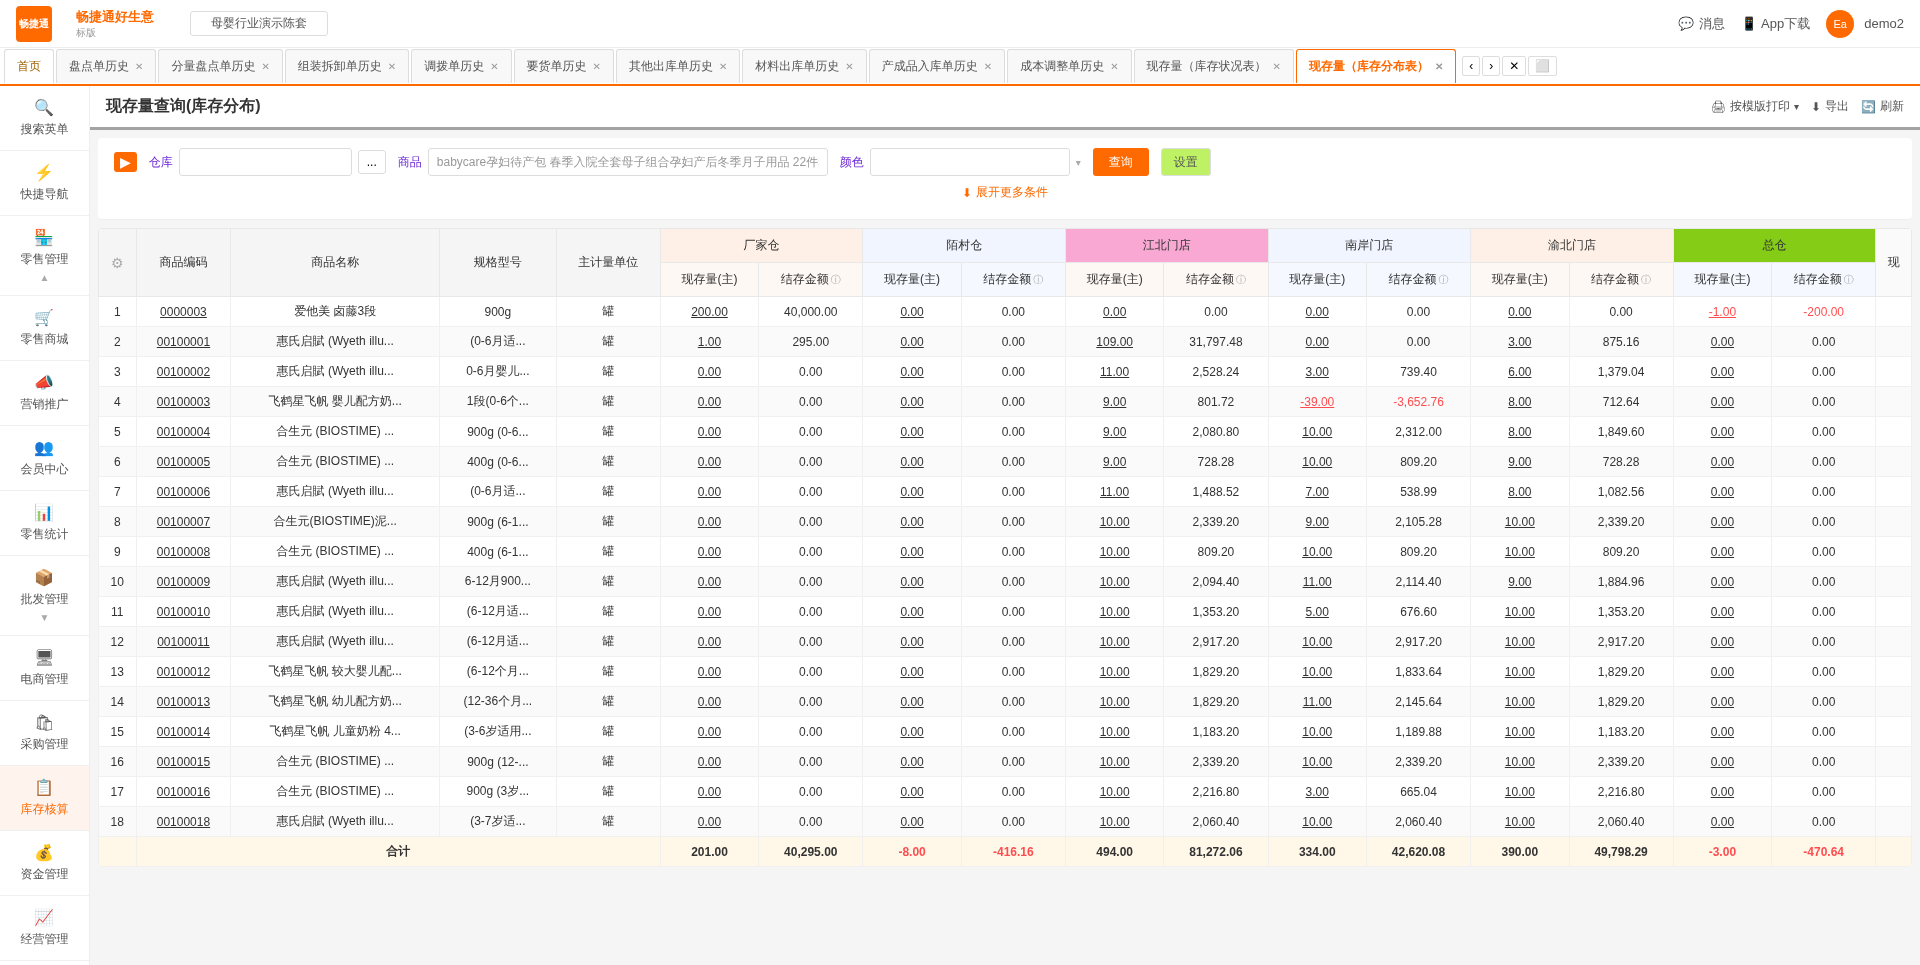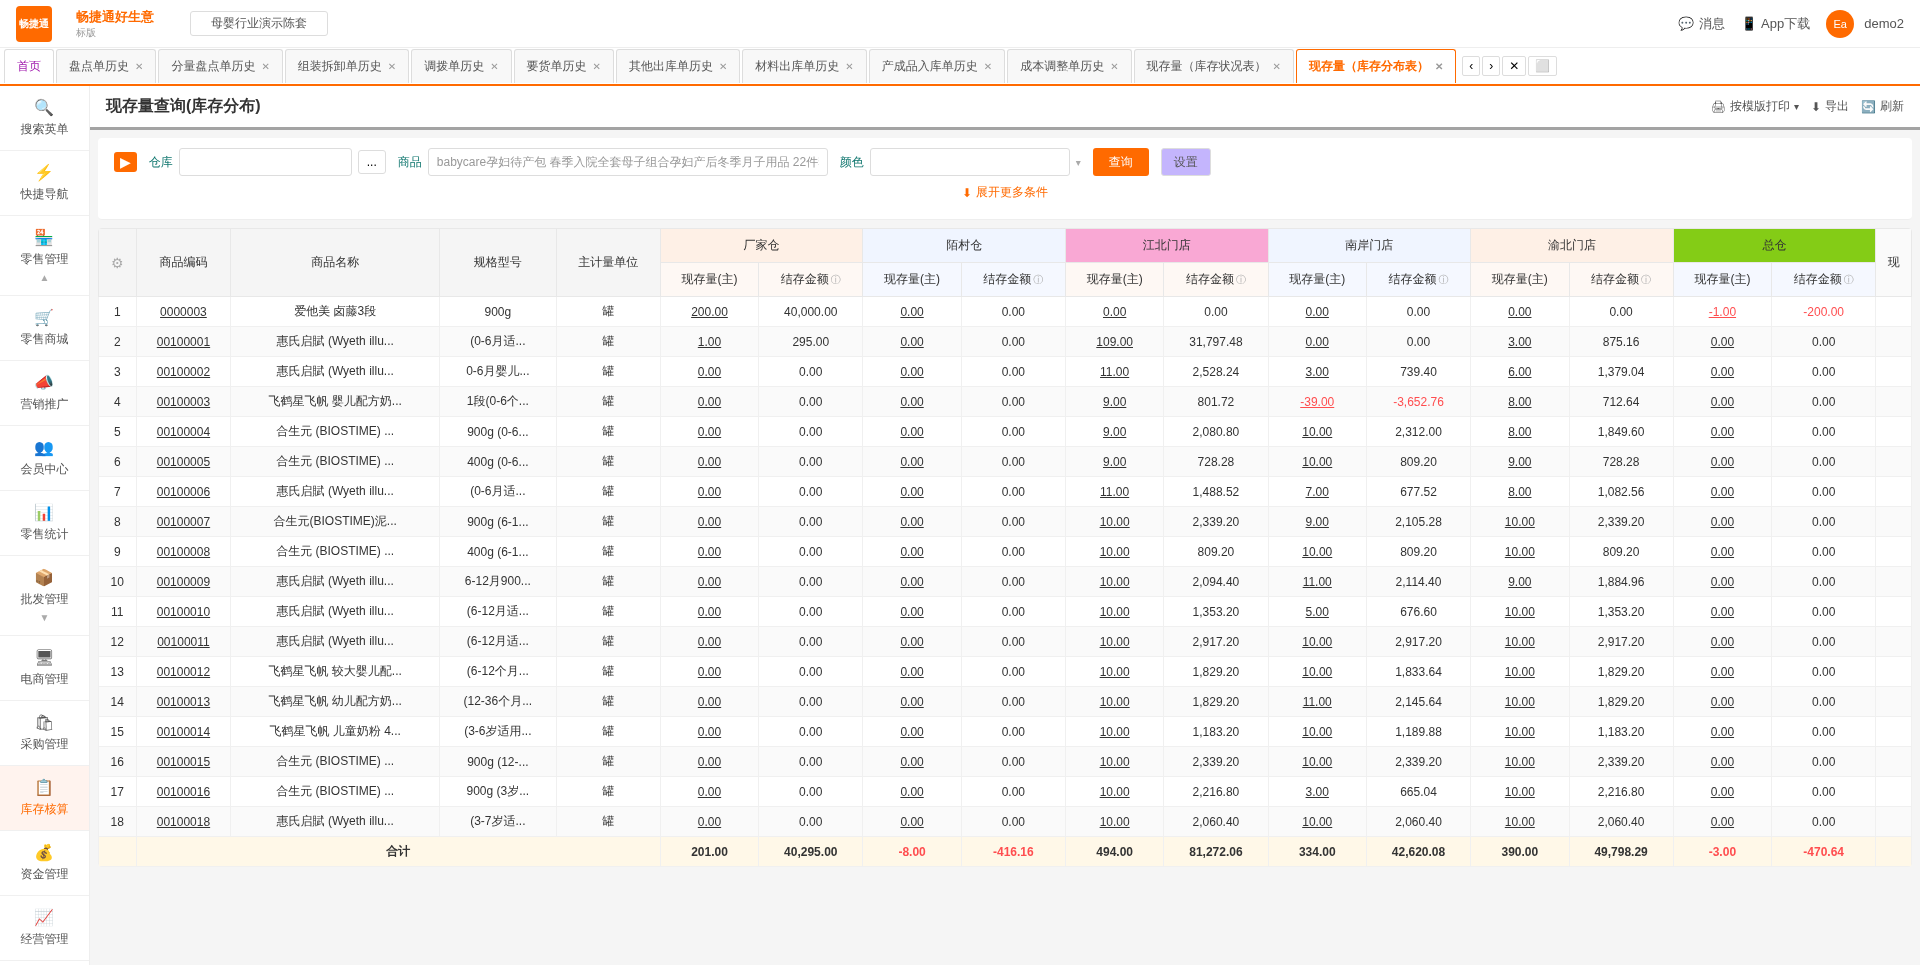--- a/index.html
+++ b/index.html
@@ -11,21 +11,21 @@
     .logo-text { font-size: 13px; color: #ff6a00; font-weight: bold; }
     .top-right { display: flex; align-items: center; gap: 16px; font-size: 13px; color: #555; }
     .top-right span { cursor: pointer; display: flex; align-items: center; gap: 4px; }
     .avatar { width: 28px; height: 28px; border-radius: 50%; background: #ff6a00; display: flex; align-items: center; justify-content: center; color: #fff; font-size: 11px; }
 
     
     .tab-bar { height: 38px; background: #fff; display: flex; align-items: center; border-bottom: 2px solid #ff6a00; padding: 0 4px; overflow: hidden; position: relative; }
     .tab { display: flex; align-items: center; height: 34px; padding: 0 12px; font-size: 12px; cursor: pointer; border: 1px solid #ddd; border-bottom: none; background: #f8f8f8; margin-right: 2px; border-radius: 3px 3px 0 0; color: #555; white-space: nowrap; gap: 6px; }
     .tab.active { background: #fff; color: #ff6a00; border-color: #ff6a00; border-bottom-color: #fff; font-weight: bold; }
     .tab .close-btn { font-size: 10px; color: #999; cursor: pointer; }
-    .home-tab { background: #fff; color: #a21caf; text-align: center; }
+    .home-tab { background: #fff; color: #a16207; text-align: center; }
     .tab-nav-btns { display: flex; align-items: center; gap: 2px; margin-left: 4px; }
     .tab-nav-btns button { border: 1px solid #ddd; background: #fff; cursor: pointer; padding: 2px 6px; font-size: 12px; border-radius: 2px; }
 
     
     .main-layout { display: flex; height: calc(965px - 48px - 38px); }
 
     
     .sidebar { width: 90px; background: #fff; border-right: 1px solid #eee; display: flex; flex-direction: column; overflow-y: auto; }
     .sidebar-item { display: flex; flex-direction: column; align-items: center; padding: 12px 4px; cursor: pointer; font-size: 12px; color: #555; border-bottom: 1px solid #f0f0f0; gap: 4px; }
     .sidebar-item.active { background: #fff3ee; color: #ff6a00; }
@@ -38,25 +38,25 @@
     
     .page-header { background: #fff; padding: 10px 16px; display: flex; align-items: center; justify-content: space-between; border-bottom: 3px solid #a3a3a3; }
     .page-title { font-size: 16px; font-weight: bold; color: #333; }
     .page-actions { display: flex; align-items: center; gap: 12px; }
     .btn-text { background: none; border: none; cursor: pointer; color: #555; font-size: 12px; display: flex; align-items: center; gap: 4px; }
 
     
     .filter-area { background: #fff; padding: 10px 16px; border-bottom: 1px solid #eee; margin: 8px; border-radius: 4px; }
     .filter-row { display: flex; align-items: center; gap: 12px; margin-bottom: 8px; }
     .filter-group { display: flex; align-items: center; gap: 6px; }
-    .filter-label { color: #0f766e; font-size: 12px; white-space: nowrap; }
+    .filter-label { color: #6d28d9; font-size: 12px; white-space: nowrap; }
     .filter-input { border: 1px solid #ddd; border-radius: 3px; padding: 4px 8px; font-size: 12px; height: 28px; min-width: 120px; }
     .filter-input-long { min-width: 400px; color: #999; }
     .filter-btn-orange { background: #ff6a00; color: #fff; border: none; border-radius: 3px; padding: 5px 16px; cursor: pointer; font-size: 12px; height: 28px; }
-    .filter-btn-white { background: #c4b5fd; color: #555; border: 1px solid #ddd; border-radius: 3px; padding: 5px 12px; cursor: pointer; font-size: 12px; height: 28px; }
+    .filter-btn-white { background: #bef264; color: #555; border: 1px solid #ddd; border-radius: 3px; padding: 5px 12px; cursor: pointer; font-size: 12px; height: 28px; }
     .expand-btn { color: #ff6a00; cursor: pointer; font-size: 12px; display: flex; align-items: center; gap: 4px; }
     .orange-arrow { background: #ff6a00; color: #fff; border: none; border-radius: 3px; padding: 2px 6px; cursor: pointer; font-size: 14px; }
     .ellipsis-btn { border: 1px solid #ddd; background: #fff; border-radius: 3px; padding: 4px 8px; cursor: pointer; font-size: 12px; }
 
     
     .table-wrapper { margin: 0 8px 8px 8px; background: #fff; border-radius: 4px; overflow: auto; max-height: calc(965px - 48px - 38px - 52px - 90px - 16px); }
     table { width: 100%; border-collapse: collapse; font-size: 12px; }
     thead tr { background: #f5f5f5; }
     thead th { padding: 8px 6px; border: 1px solid #e8e8e8; text-align: center; font-weight: 500; color: #333; white-space: nowrap; }
     tbody tr { background: #fff; }
@@ -394,21 +394,21 @@
               <td>惠氏启賦 (Wyeth illu...</td>
               <td>(0-6月适...</td>
               <td>罐</td>
               <td><span class="underline">0.00</span></td>
               <td>0.00</td>
               <td><span class="underline">0.00</span></td>
               <td>0.00</td>
               <td><span class="underline">11.00</span></td>
               <td>1,488.52</td>
               <td><span class="underline">7.00</span></td>
-              <td>677.52</td>
+              <td>538.99</td>
               <td><span class="underline">8.00</span></td>
               <td>1,082.56</td>
               <td><span class="underline">0.00</span></td>
               <td>0.00</td>
               <td></td>
             </tr>
             <tr style="background: rgb(250, 250, 250);">
               <td>8</td>
               <td><span class="underline">00100007</span></td>
               <td>合生元(BIOSTIME)泥...</td>

